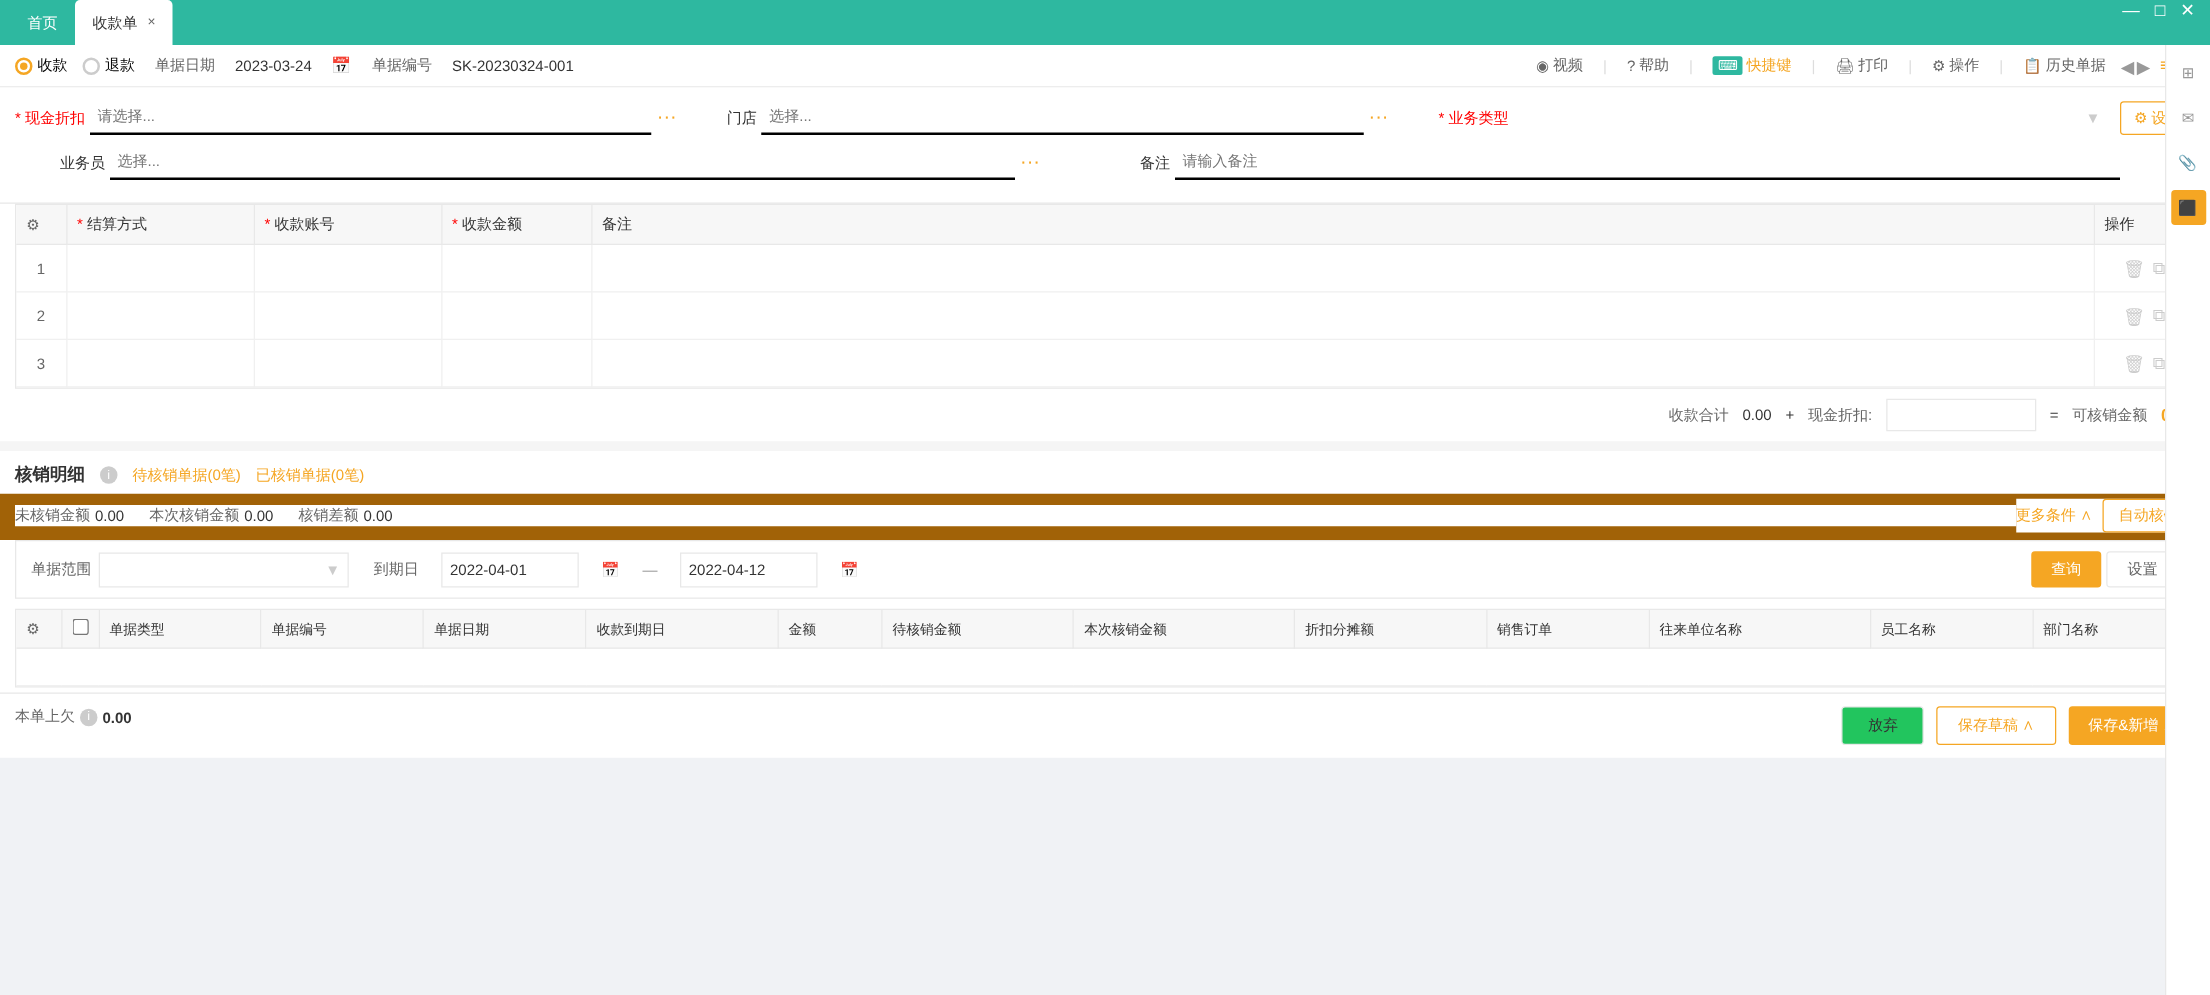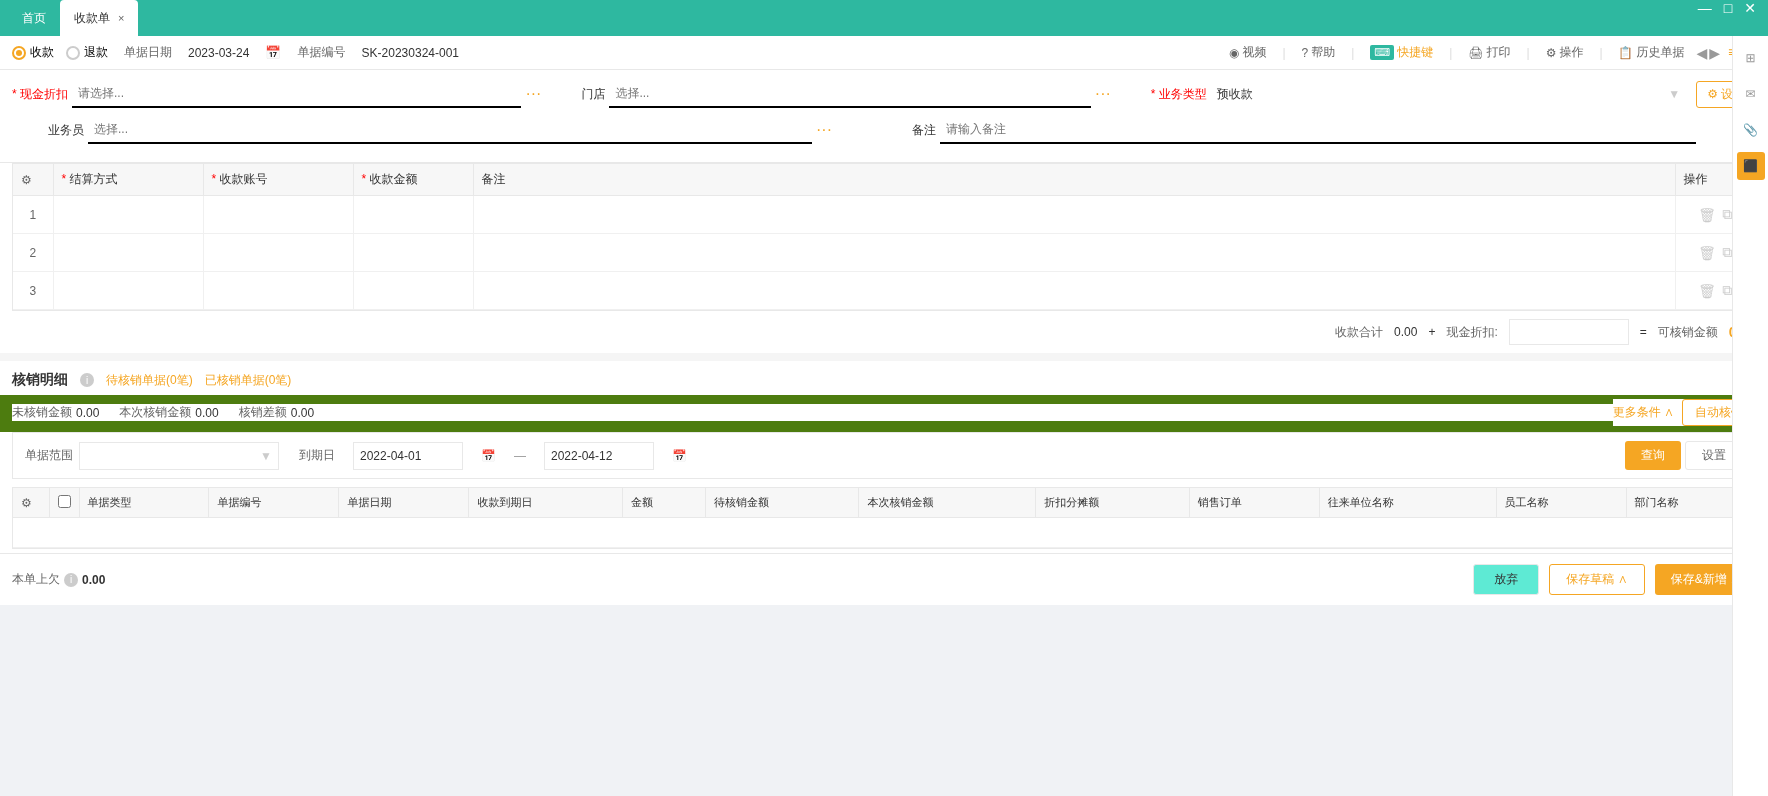--- a/index.html
+++ b/index.html
@@ -104,26 +104,26 @@
     .dash { color: #999; }
     .search-actions { margin-left: auto; display: flex; flex-direction: row; gap: 4px; }
     .query-btn { background: #f5a623; color: #fff; border: none; padding: 5px 16px; border-radius: 3px; cursor: pointer; }
     .set-btn { background: #fff; border: 1px solid #e8e8e8; color: #666; padding: 5px 16px; border-radius: 3px; cursor: pointer; }
 
     
     .bottom-table-area { margin: 0 12px; border: 1px solid #e8e8e8; overflow-x: auto; }
     .bottom-table-area table th { font-size: 11px; }
 
     
-    .footer { display: flex; align-items: center; padding: 10px 12px; background: #fff; border-top: 1px solid #e8e8e8; margin-top: 4px; }
+    .footer { display: flex; align-items: flex-start; padding: 10px 12px; background: #fff; border-top: 1px solid #e8e8e8; margin-top: 4px; }
     .footer-left { display: flex; align-items: center; gap: 4px; }
     .footer-label { color: #666; }
     .footer-value { color: #333; font-weight: bold; }
     .footer-right { margin-left: auto; display: flex; gap: 10px; }
-    .abandon-btn { background: #5eead4; border: 1px solid #e8e8e8; color: #333; padding: 6px 20px; border-radius: 3px; cursor: pointer; }
+    .abandon-btn { background: #22c55e; border: 1px solid #e8e8e8; color: #333; padding: 6px 20px; border-radius: 3px; cursor: pointer; }
     .save-draft-btn { background: #fff; border: 1px solid #f5a623; color: #f5a623; padding: 6px 16px; border-radius: 3px; cursor: pointer; display: flex; align-items: center; gap: 4px; }
     .save-new-btn { background: #f5a623; border: none; color: #fff; padding: 6px 16px; border-radius: 3px; cursor: pointer; display: flex; align-items: center; gap: 4px; }
 
     
     .right-panel { position: absolute; right: 0; top: 36px; width: 36px; background: #fff; border-left: 1px solid #e8e8e8; display: flex; flex-direction: column; align-items: center; padding: 8px 0; gap: 8px; height: 760px; }
     .panel-icon { width: 28px; height: 28px; display: flex; align-items: center; justify-content: center; color: #999; cursor: pointer; border-radius: 3px; }
     .panel-icon.active { background: #f5a623; color: #fff; }
 
     .content-wrapper { position: relative; }
   </style>
@@ -218,21 +218,20 @@
         </div>
         <div style="width:40px;"></div>
         <div class="form-field" style="flex:2;">
           <span class="form-field-label-plain">门店</span>
           <input class="form-input" type="text" placeholder="选择..." style="">
           <span class="more-btn">···</span>
         </div>
         <div style="width:40px;"></div>
         <div class="form-field" style="flex:2;justify-content:space-between;">
           <span class="form-field-label">业务类型</span>
-          <span class="business-type-val" style="flex:1;padding:0 6px;">预收款</span>
           <span class="dropdown-arrow">▼</span>
         </div>
         <div style="width:16px;"></div>
         <button class="setting-btn">
           <span>⚙</span>
           <span>设置</span>
         </button>
       </div>
       <div class="form-row">
         <div class="form-field" style="flex:2;margin-left:36px;">
@@ -320,21 +319,21 @@
     </div>
 
     <div style="background:#f5f5f5;height:8px;"></div>
     <div class="section-header">
       <span class="section-title">核销明细</span>
       <span class="info-icon">i</span>
       <span class="tag-link">待核销单据(0笔)</span>
       <span class="tag-link">已核销单据(0笔)</span>
     </div>
 
-    <div style="display:flex;align-items:center;padding:4px 12px 6px;background:#4d7c0f;">
+    <div style="display:flex;align-items:center;padding:4px 12px 6px;background:#a16207;">
       <div class="stats-row" style="padding:0;flex:1;">
         <div class="stat-item">
           <span class="stat-label">未核销金额</span>
           <span class="stat-value">0.00</span>
         </div>
         <div class="stat-item">
           <span class="stat-label">本次核销金额</span>
           <span class="stat-value">0.00</span>
         </div>
         <div class="stat-item">

